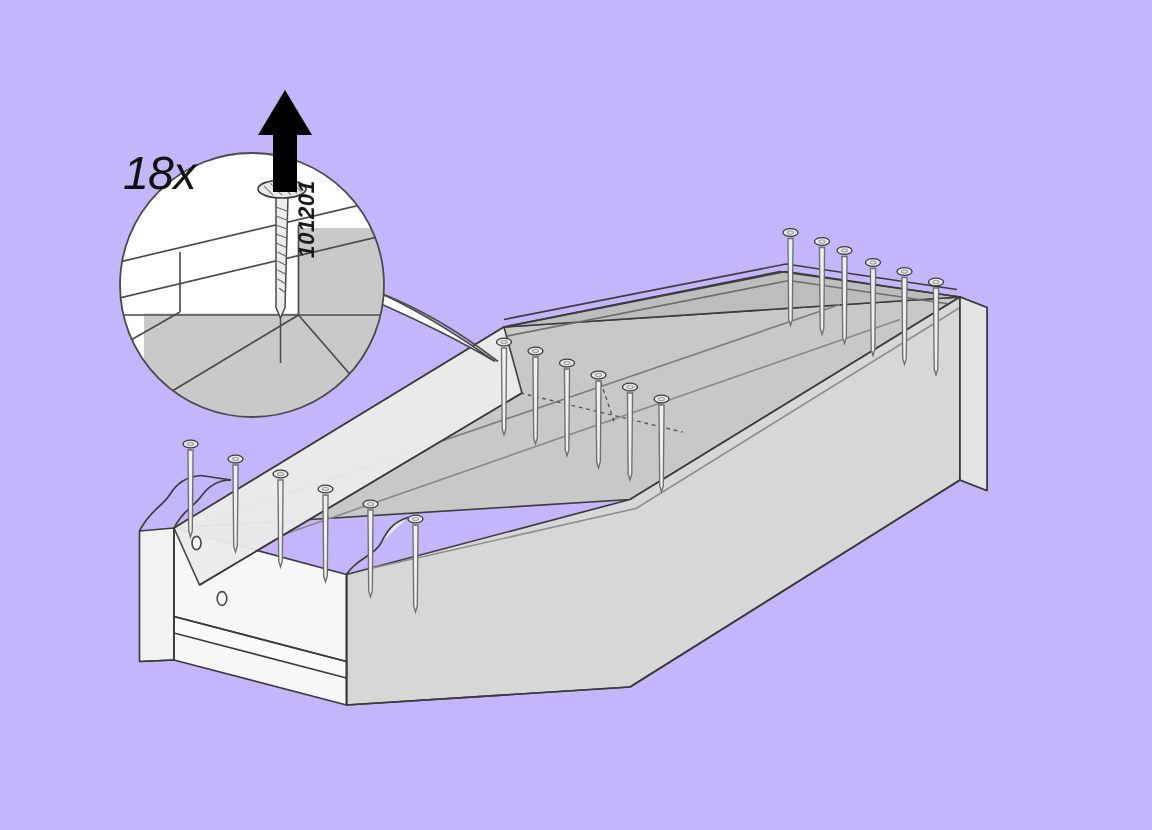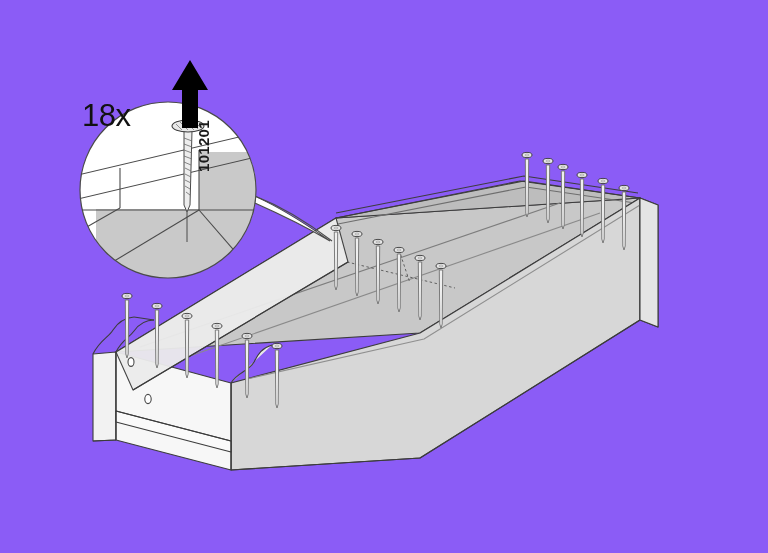--- a/index.html
+++ b/index.html
@@ -12,21 +12,22 @@
     width: 768px;
     height: 553px;
     font-family: "Liberation Sans", sans-serif;
     overflow: hidden;
     position: relative;
   }
   #sheet {
     position: relative;
     width: 768px;
     height: 553px;
-    background: #8b5cf6;
+    background: #c4b5fd;
+    font-style: italic;
   }
   #sheet svg {
     display: block;
     width: 768px;
     height: 553px;
   }
   .qty-text {
     font-family: "Liberation Sans", sans-serif;
     font-size: 31px;
     font-weight: 400;

